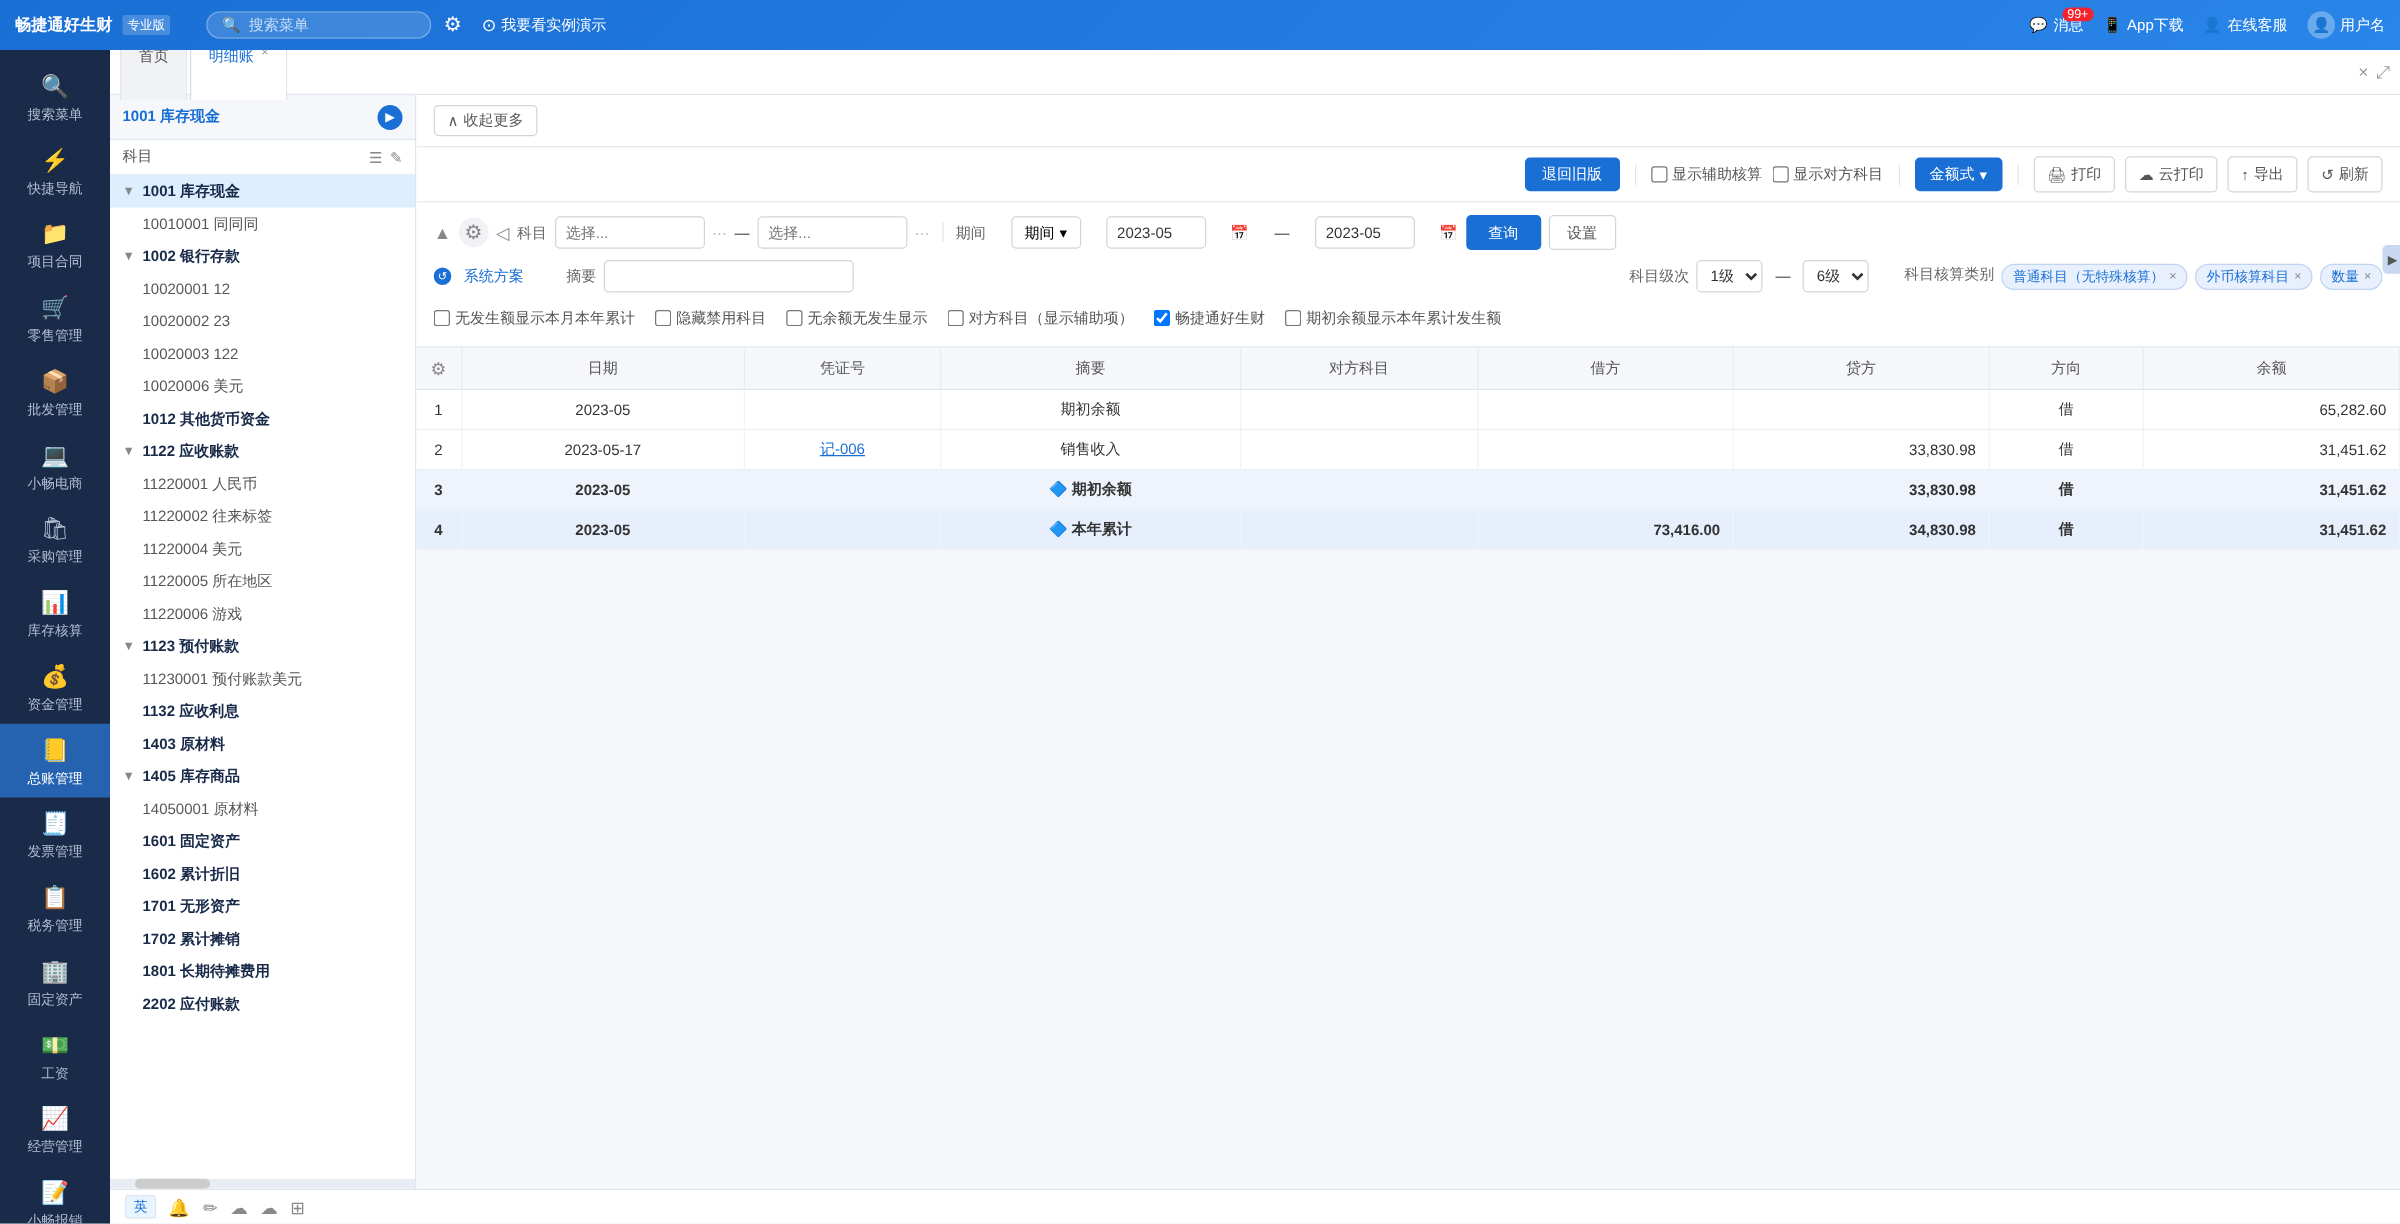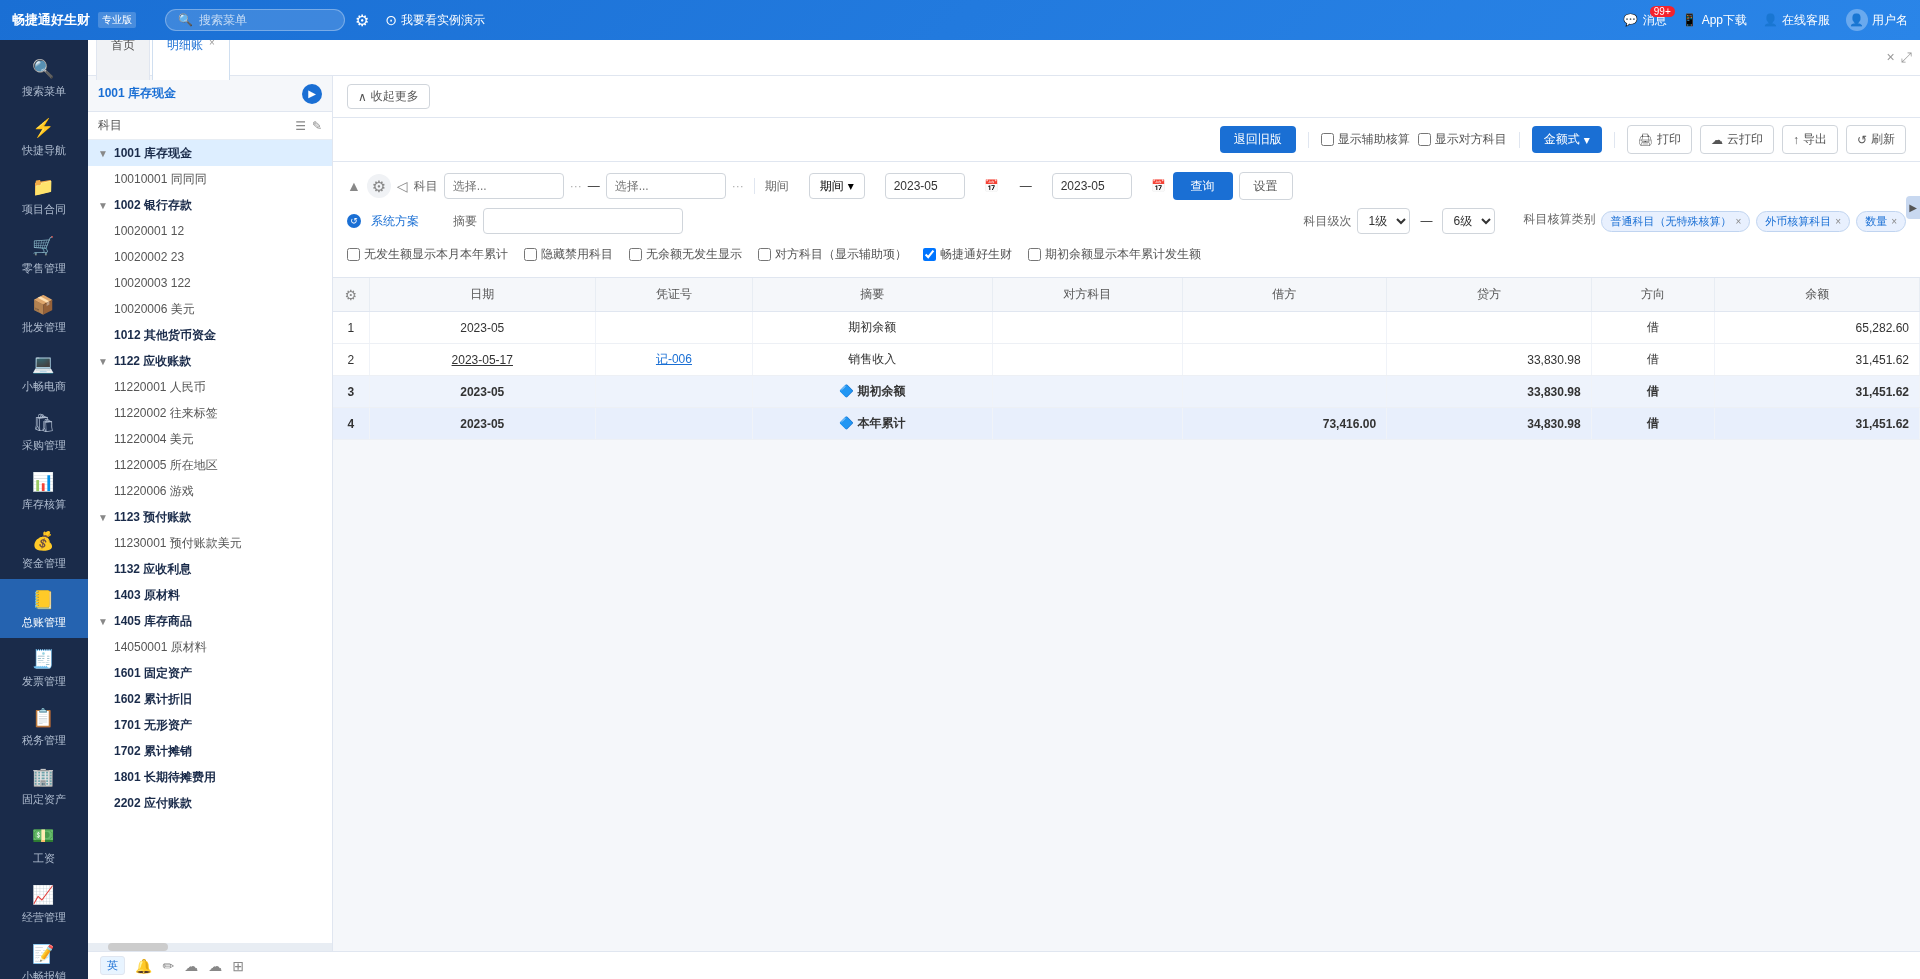--- a/index.html
+++ b/index.html
@@ -812,21 +812,21 @@
     <td style="text-align:center;"></td>
     <td style="text-align:center;">期初余额</td>
     <td style="text-align:center;"></td>
     <td style="text-align:right;"></td>
     <td style="text-align:right;"></td>
     <td style="text-align:center;">借</td>
     <td style="text-align:right;">65,282.60</td>
   </tr>
                 <tr>
     <td style="text-align:center;">2</td>
-    <td style="text-align:center;text-decoration:underline;">2023-05-17</td>
+    <td style="text-align:center;">2023-05-17</td>
     <td style=""><span class="voucher-link">记-006</span></td>
     <td style="text-align:center;">销售收入</td>
     <td style="text-align:center;"></td>
     <td style="text-align:right;"></td>
     <td style="text-align:right;">33,830.98</td>
     <td style="text-align:center;">借</td>
     <td style="text-align:right;">31,451.62</td>
   </tr>
                 <tr class="summary-row">
     <td style="text-align:center;">3</td>

